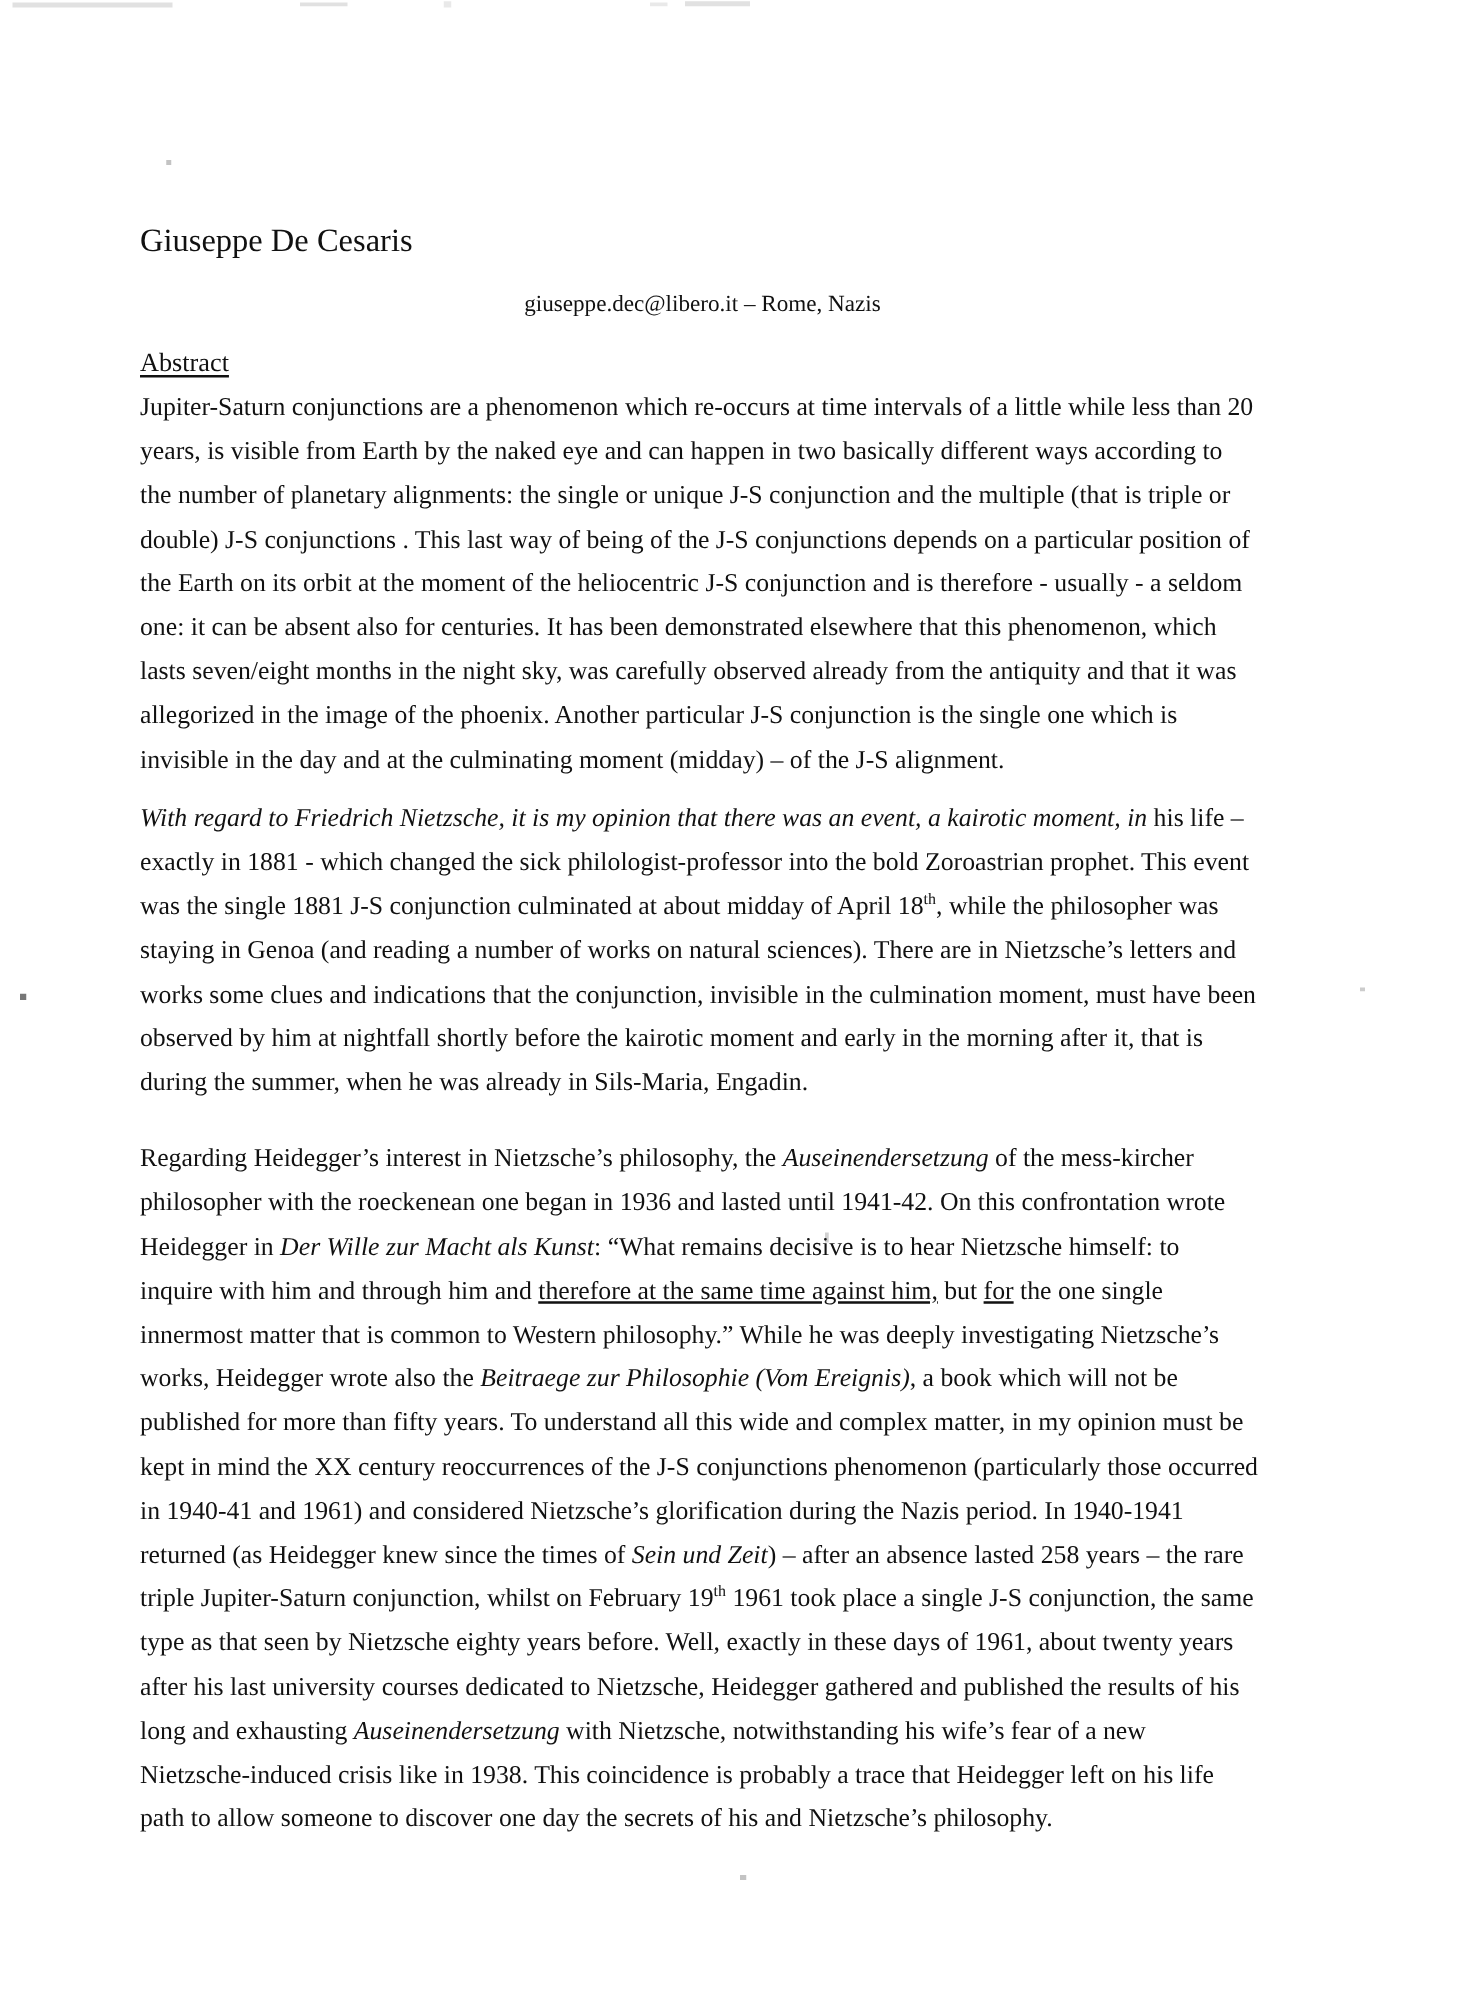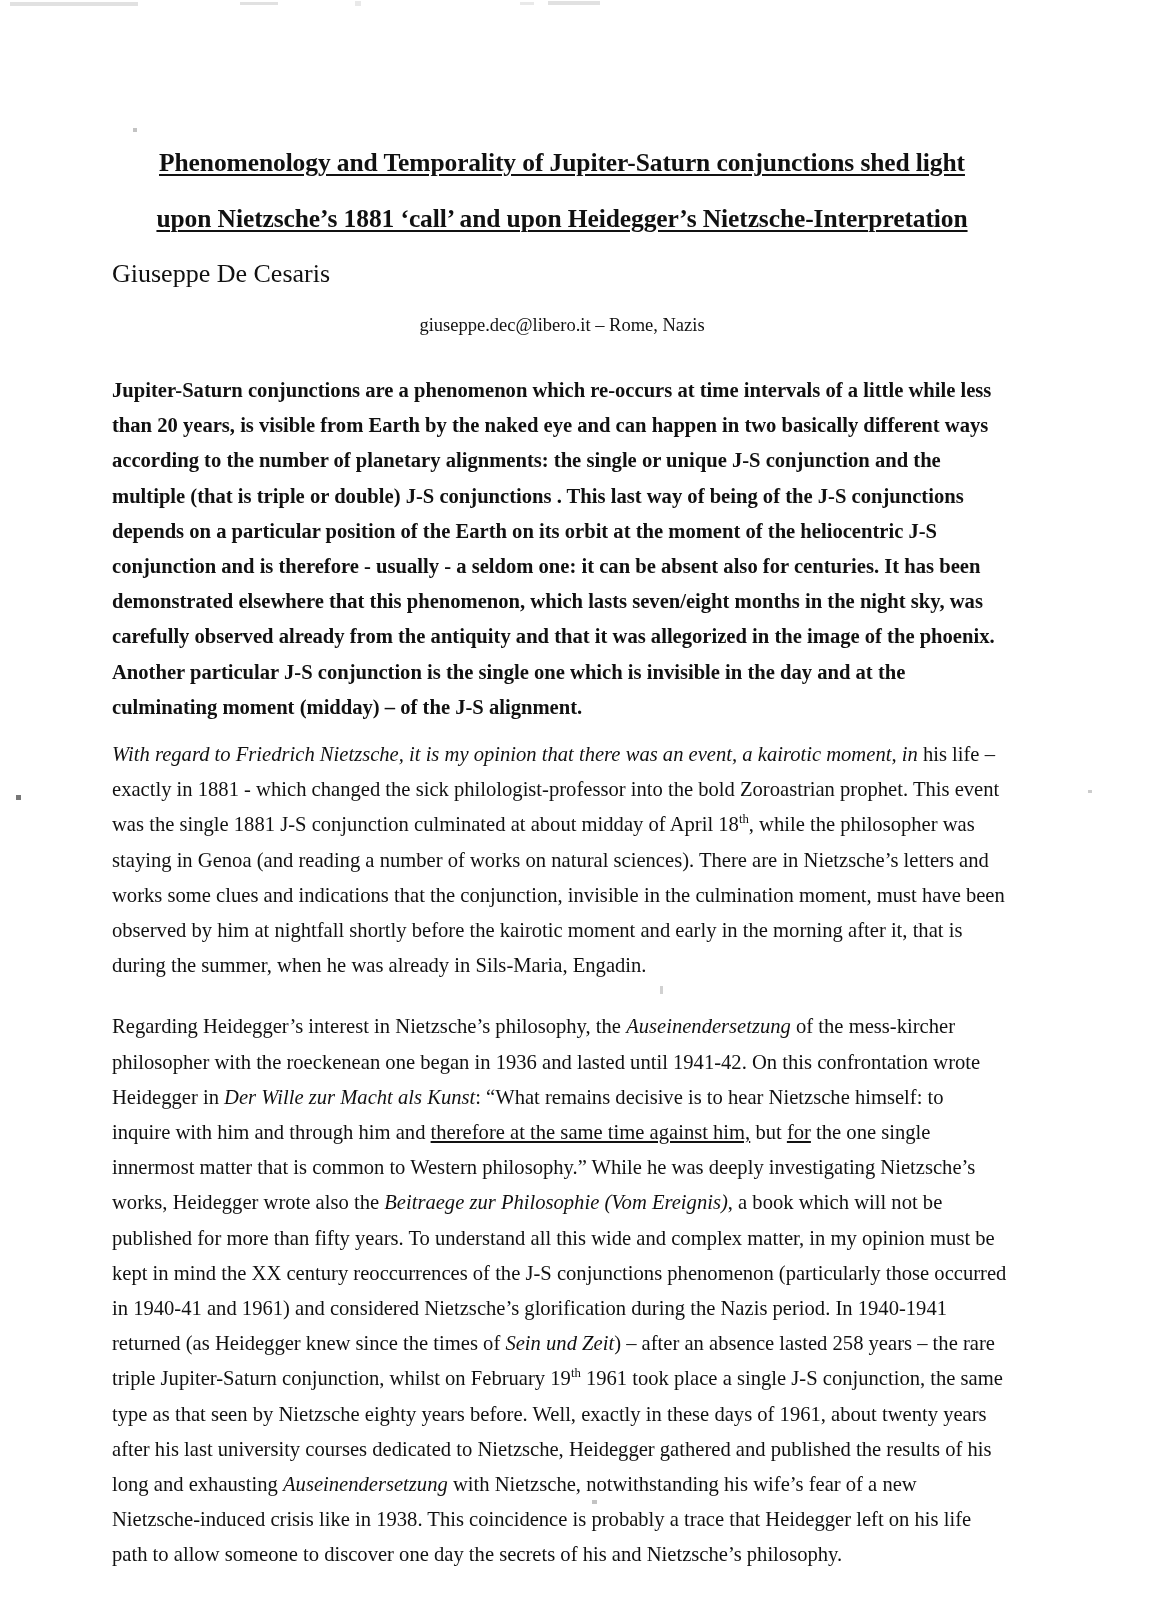--- a/index.html
+++ b/index.html
@@ -91,21 +91,21 @@
   }
 
   
   .para {
     font-size: 20.6px;
     line-height: 35.2px;
     text-align: left;
     margin: 0;
     width: 895px;
   }
-  .para.p1 { margin-top: 38px; font-weight: bold; }
+  .para.p1 { margin-top: 6px; }
   .para.p2 { margin-top: 12px; }
   .para.p3 { margin-top: 26px; }
 
   .para i, .para em { font-style: italic; }
   .para u { text-decoration: underline; text-underline-offset: 2px; }
   .para sup {
     font-size: 0.62em;
     vertical-align: super;
     line-height: 0;
   }
@@ -121,31 +121,30 @@
   <div class="scan-artifact a4"></div>
   <div class="scan-artifact a5"></div>
   <div class="scan-artifact dot-left"></div>
   <div class="scan-artifact dot-mid"></div>
   <div class="scan-artifact dot-r1"></div>
   <div class="scan-artifact dot-b"></div>
   <div class="scan-artifact dot-c"></div>
 
   <div class="content">
 
-    <h1 class="doc-title">
-      <span class="tline line1">Phenomenology and Temporality of Jupiter-Saturn conjunctions shed light</span>
-      <span class="tline line2">upon Nietzsche’s 1881 ‘call’ and upon Heidegger’s Nietzsche-Interpretation</span>
-    </h1>
 
     <div class="author">Giuseppe De Cesaris</div>
 
     <div class="contact">
       <span class="email">giuseppe.dec@libero.it</span><span> – Rome, Nazis</span>
     </div>
 
+    <div class="abstract-heading">
+      <span>Abstract</span>
+    </div>
 
     <p class="para p1">Jupiter-Saturn conjunctions are a phenomenon which re-occurs at time intervals of  a little while less than 20 years, is visible from Earth by the naked eye and can happen in two basically different ways according to the number of planetary alignments: the single or unique J-S conjunction and the multiple (that is triple or double) J-S conjunctions . This last way of being of the J-S conjunctions depends on a particular position of the Earth on its orbit at the moment of the heliocentric J-S conjunction and is therefore - usually - a seldom one:  it can be absent also for centuries.  It has been demonstrated elsewhere that this phenomenon, which lasts seven/eight months in the night sky, was carefully  observed already from the antiquity and that it was allegorized in the image of the phoenix. Another particular J-S conjunction is the single one which is invisible in the day and at the culminating moment (midday) – of the J-S alignment.</p>
 
     <p class="para p2"><i>With regard to Friedrich Nietzsche, it is my opinion that there was an event, a kairotic moment,  in</i><span> his life – exactly in 1881 - which changed the sick philologist-professor into the bold Zoroastrian prophet. This event was the single 1881 J-S conjunction culminated at about midday of April 18</span><sup>th</sup><span>, while the philosopher was staying in Genoa (and reading a number of works on natural sciences). There are in Nietzsche’s letters and works some clues and indications that the conjunction, invisible in the culmination moment, must have been observed by him at nightfall shortly before the kairotic moment and early in the morning after it, that is during the summer, when he was already in Sils-Maria, Engadin.</span></p>
 
     <p class="para p3"><span>Regarding Heidegger’s interest in Nietzsche’s philosophy, the </span><i>Auseinendersetzung</i><span> of the mess-kircher philosopher with the roeckenean one began in 1936 and lasted until 1941-42. On this confrontation wrote Heidegger in </span><i>Der Wille zur Macht als Kunst</i><span>: “What remains decisive is to hear Nietzsche himself: to inquire with him and through him and </span><u>therefore at the same time against him,</u><span> but </span><u>for</u><span> the one single innermost matter that is common to Western philosophy.” While he was deeply  investigating Nietzsche’s works, Heidegger wrote also the </span><i>Beitraege zur Philosophie (Vom Ereignis)</i><span>, a book which will not be published for more than fifty years.  To understand all this wide and  complex matter, in my opinion must be kept in mind  the XX century reoccurrences of the J-S conjunctions phenomenon (particularly those occurred in 1940-41 and 1961) and considered Nietzsche’s glorification during the Nazis period. In 1940-1941 returned (as Heidegger knew since the times of </span><i>Sein und Zeit</i><span>)  – after an absence lasted 258 years – the rare triple Jupiter-Saturn conjunction, whilst on February 19</span><sup>th</sup><span> 1961 took place a single J-S conjunction, the same type as that seen by Nietzsche eighty years before. Well, exactly in these days of 1961, about twenty years after his last university courses dedicated to Nietzsche, Heidegger gathered and published the results of his long and exhausting </span><i>Auseinendersetzung</i><span> with Nietzsche, notwithstanding his wife’s fear of a new Nietzsche-induced crisis like in 1938. This coincidence is probably a trace that Heidegger left on his life path to allow someone to discover one day  the secrets of his and Nietzsche’s philosophy.</span></p>
 
   </div>
 </div>
 

